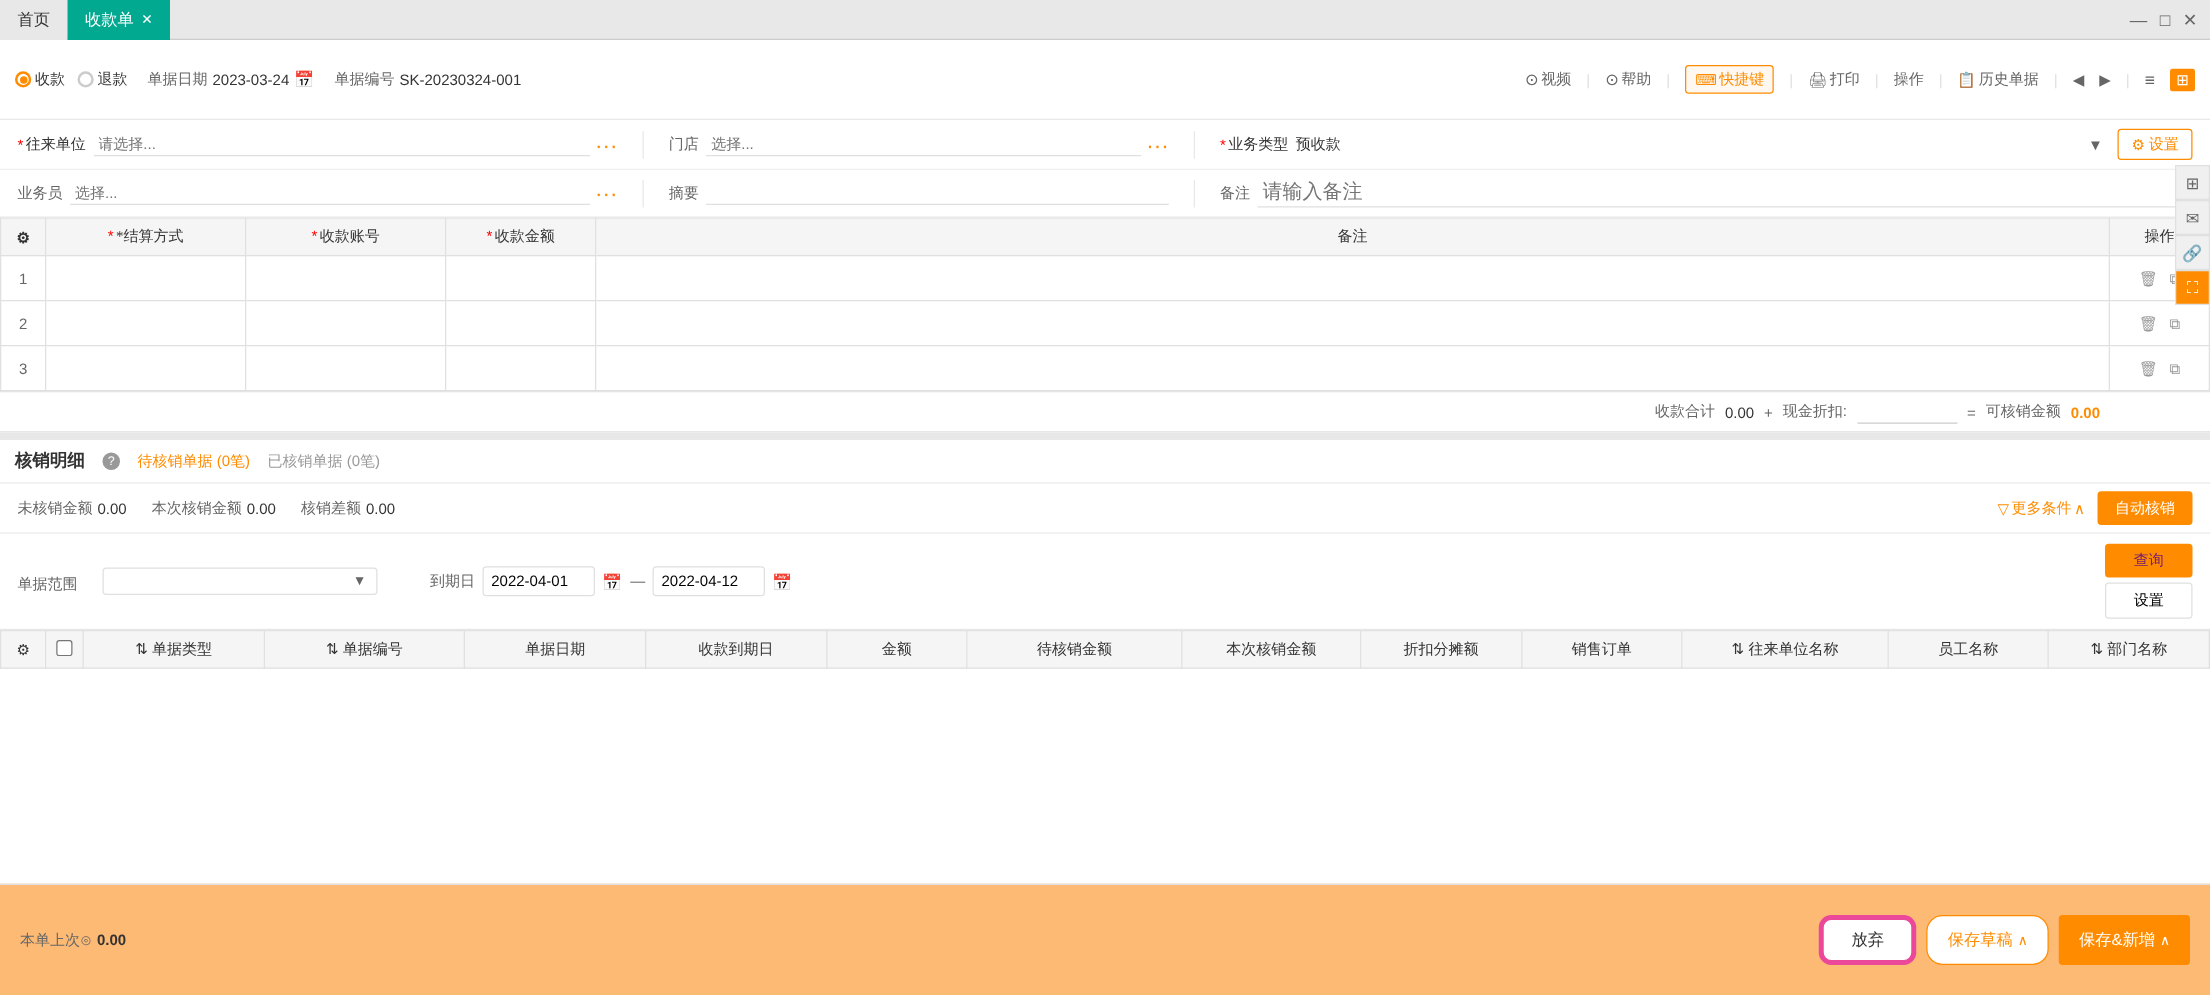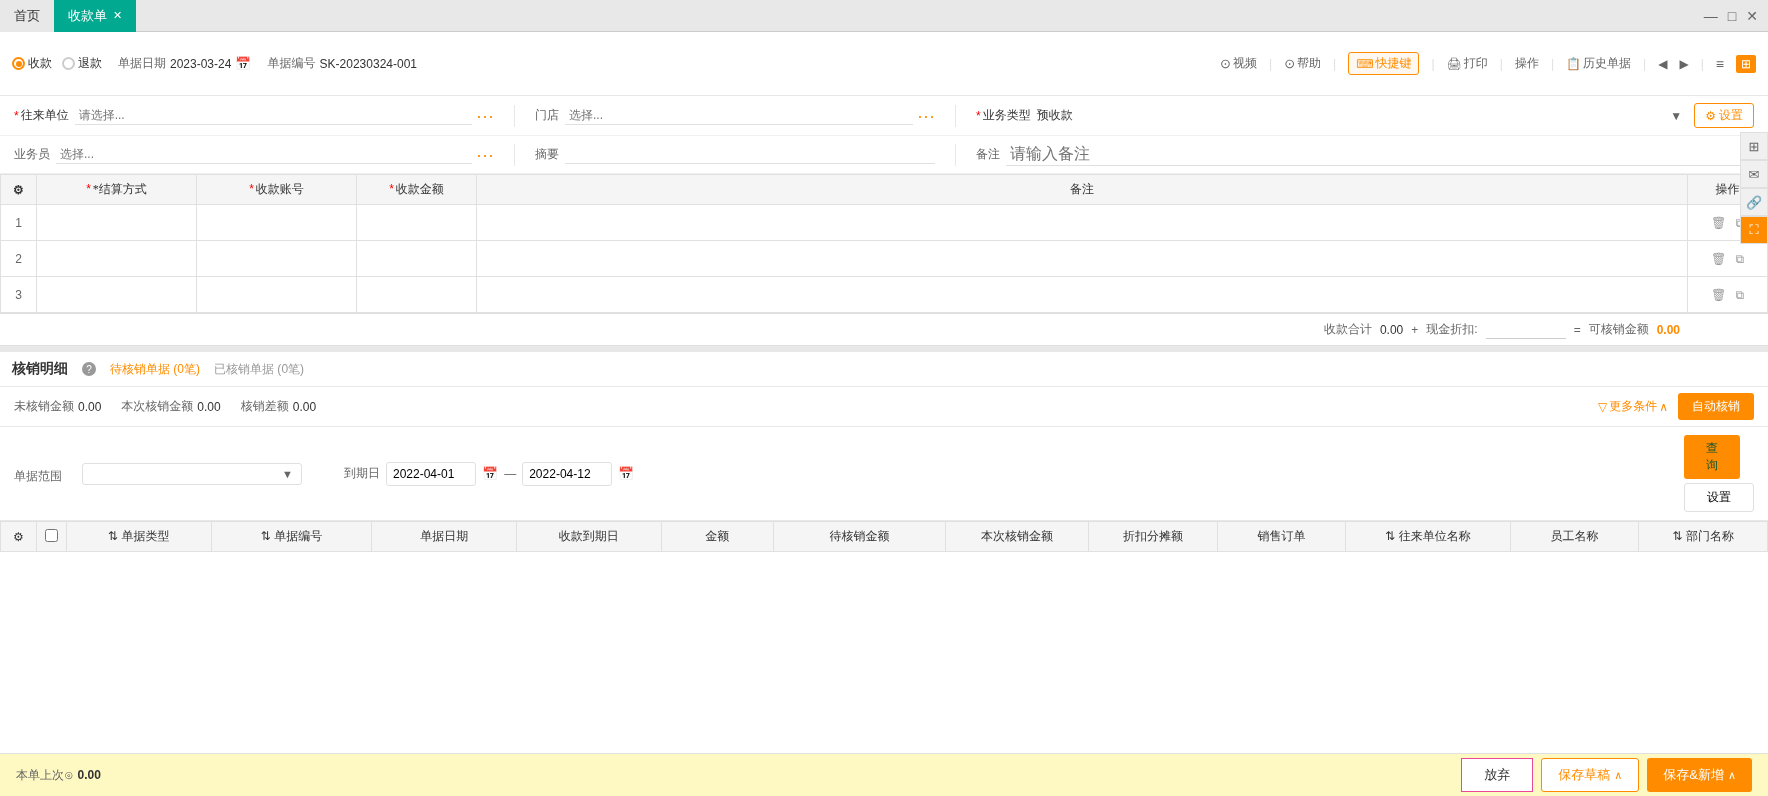--- a/index.html
+++ b/index.html
@@ -252,21 +252,21 @@
       </div>
       <div style="display:flex; align-items:center; gap:6px; margin-left:30px;">
         <span style="color:#666;">到期日</span>
         <input type="text" style="border: 1px solid rgb(224, 224, 224); border-radius: 3px; padding: 4px 6px; font-size: 12px; width: 90px; outline: none;" value="2022-04-01">
         <span style="color:#ff8c00; cursor:pointer; font-size:13px;">📅</span>
         <span style="color:#666;">—</span>
         <input type="text" style="border: 1px solid rgb(224, 224, 224); border-radius: 3px; padding: 4px 6px; font-size: 12px; width: 90px; outline: none;" value="2022-04-12">
         <span style="color:#ff8c00; cursor:pointer; font-size:13px;">📅</span>
       </div>
       <div style="margin-left:auto; display:flex; flex-direction:column; gap:4px;">
-        <button style="background:#ff8c00; color:#14532d; border:none; border-radius:3px; padding:5px 20px; cursor:pointer; font-size:12px; width:56px;">查询</button>
+        <button style="background:#ff8c00; color:#701a75; border:none; border-radius:3px; padding:5px 20px; cursor:pointer; font-size:12px; width:70px;">查询</button>
         <button style="border:1px solid #e0e0e0; border-radius:3px; padding:5px 20px; cursor:pointer; font-size:12px; background:#fff; width:70px;">设置</button>
       </div>
     </div>
 
     <div style="flex:1; overflow:auto; background:#fff;">
       <table style="width:100%; border-collapse:collapse; font-size:12px;">
         <thead>
           <tr>
             <th style="background:#f5f5f5; border:1px solid #e0e0e0; padding:6px 8px; width:36px; text-align:center; font-weight:normal; white-space:nowrap;">⚙</th>
             <th style="background:#f5f5f5; border:1px solid #e0e0e0; padding:6px 8px; width:30px; text-align:center; font-weight:normal;">
@@ -311,28 +311,28 @@
           </tr>
         </thead>
         <tbody>
           
         </tbody>
       </table>
     </div>
 
   </div>
 
-  <div style="display:flex; align-items:center; padding:4px 16px; border-top:1px solid #e0e0e0; background:#fef9c3; gap:8px;">
+  <div style="display:flex; align-items:center; padding:24px 16px; border-top:1px solid #e0e0e0; background:#fdba74; gap:8px;">
     <div style="display:flex; align-items:center; gap:4px; font-size:12px;">
       <span style="color:#666;">本单上次⊙</span>
       <span style="color:#333; font-weight:bold;">0.00</span>
     </div>
     <div style="margin-left:auto; display:flex; gap:8px;">
-      <button style="border:1px solid #ec4899; border-radius:0; padding:7px 22px; cursor:pointer; background:#fff; font-size:13px; color:#333;margin-left:24px;">放弃</button>
-      <button style="border:1px solid #ff8c00; border-radius:3px; padding:7px 16px; cursor:pointer; background:#fff; color:#ff8c00; font-size:13px; display:flex; align-items:center; gap:4px;">
+      <button style="border:4px solid #ec4899; border-radius:10px; padding:7px 22px; cursor:pointer; background:#fff; font-size:13px; color:#333;margin-left:24px;">放弃</button>
+      <button style="border:1px solid #ff8c00; border-radius:13px; padding:7px 16px; cursor:pointer; background:#fff; color:#ff8c00; font-size:13px; display:flex; align-items:center; gap:4px;">
         <span>保存草稿</span>
         <span style="font-size:11px;">∧</span>
       </button>
       <button style="border:none; border-radius:3px; padding:7px 16px; cursor:pointer; background:#ff8c00; color:#fff; font-size:13px; display:flex; align-items:center; gap:4px;">
         <span>保存&amp;新增</span>
         <span style="font-size:11px;">∧</span>
       </button>
     </div>
   </div>
 

